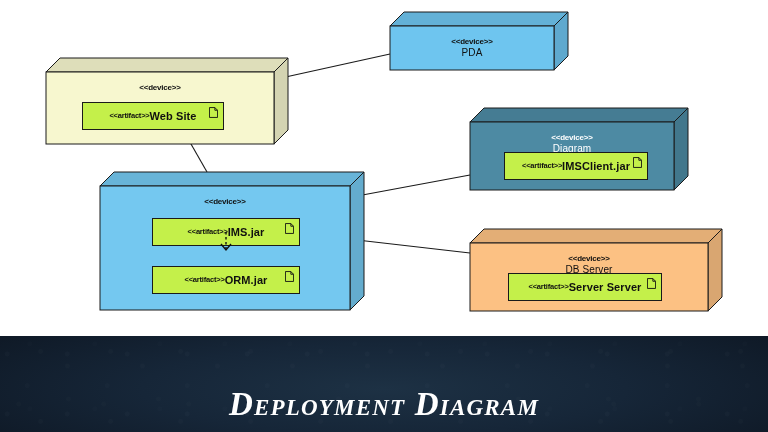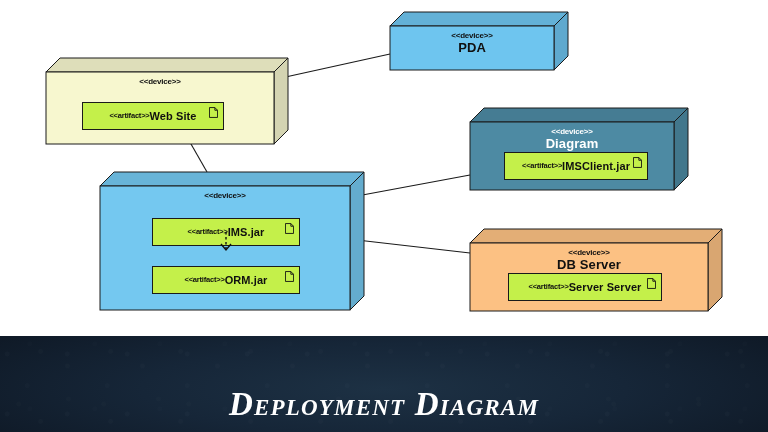--- a/index.html
+++ b/index.html
@@ -42,31 +42,32 @@
     left: 0; top: 0;
     overflow: visible;
   }
   .node-title {
     position: absolute;
     left: 0;
     width: 100%;
     text-align: center;
     line-height: 1.12;
     pointer-events: none;
+    margin-top: 6px;
   }
   .stereo {
     display: block;
     font-size: 8px;
     font-weight: 700;
     letter-spacing: -0.2px;
   }
   .nodename {
     display: block;
-    font-size: 13px;
-    font-weight: 700;
+    font-size: 10px;
+    font-weight: 400;
     letter-spacing: 0.1px;
   }
 
   
   .artifact {
     position: absolute;
     box-sizing: border-box;
     background: #c4f04a;
     border: 1px solid #1a1a1a;
     display: flex;

